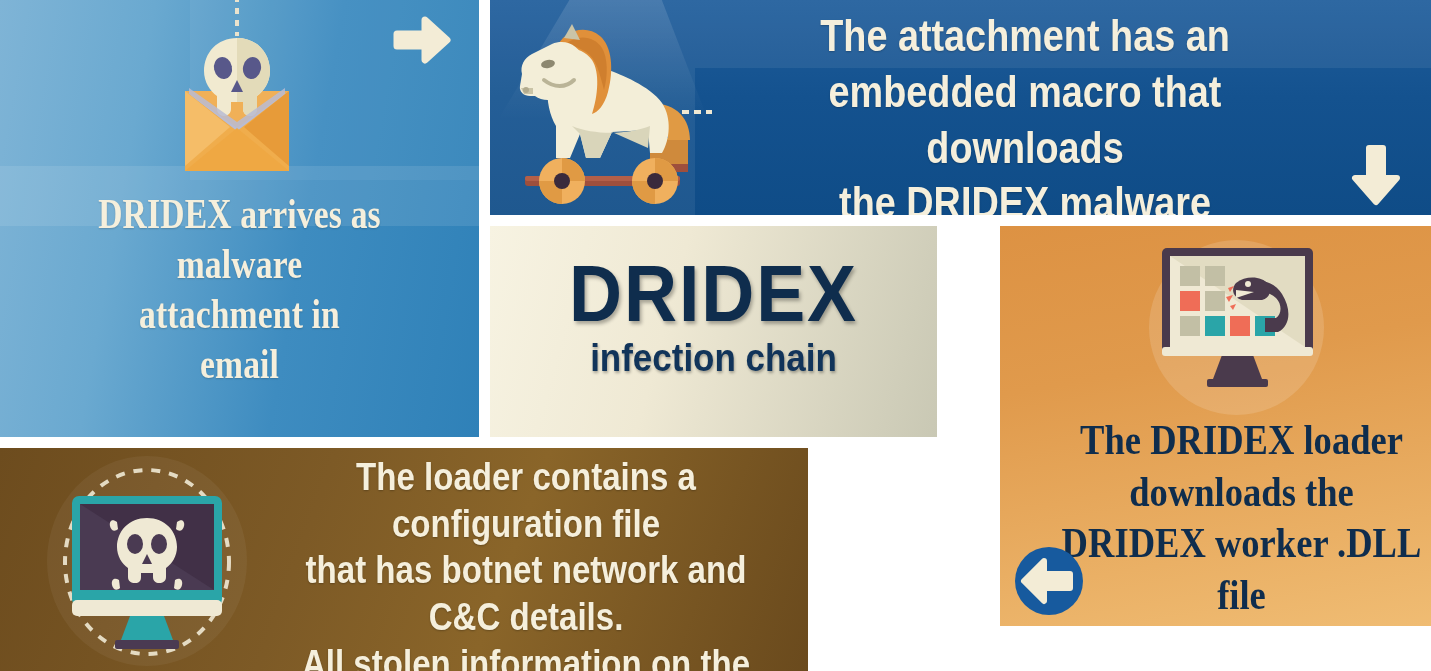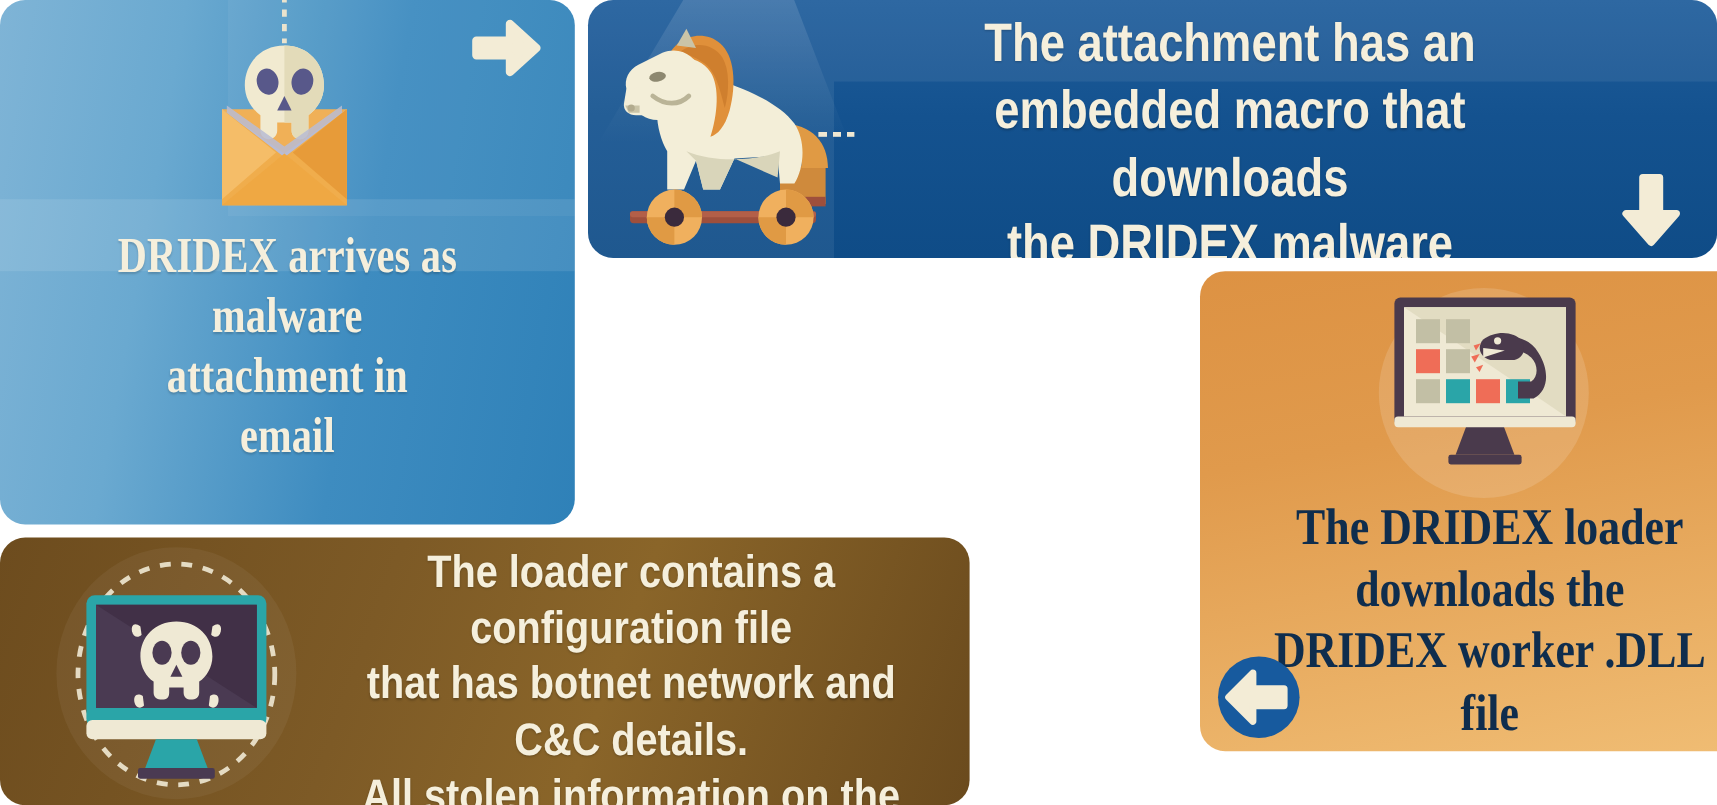--- a/index.html
+++ b/index.html
@@ -7,21 +7,21 @@
     font-family:"Liberation Sans","DejaVu Sans",sans-serif;
     -webkit-font-smoothing:antialiased;
   }
   #infographic{
     position:relative;
     width:1431px;
     height:671px;
     background:#ffffff;
     overflow:hidden;
   }
-  .panel{position:absolute;overflow:hidden;border-radius:21px;}
+  .panel{position:absolute;overflow:hidden;}
 
   
   #panel-email{
     left:0;top:0;width:479px;height:437px;
     background:linear-gradient(100deg,#7fb4d6 0%,#6aa9d0 28%,#3e8cc0 62%,#2f81b8 100%);
     font-family:Liberation Serif, serif;
   }
   #panel-email .band{
     position:absolute;left:0;right:0;top:166px;height:60px;
     background:rgba(255,255,255,0.10);
@@ -260,20 +260,26 @@
 
     <div class="caption">The attachment has an
 embedded macro that downloads
 the DRIDEX malware</div>
 
     <svg id="arrow-down-wrap" viewBox="0 0 54 62">
       <path d="M20 4 L34 4 L34 34 L48 34 L27 58 L6 34 L20 34 Z" fill="#f3ecd6" stroke="#f3ecd6" stroke-width="6" stroke-linejoin="round"></path>
     </svg>
   </div>
 
+  <div class="panel" id="panel-title">
+    <div class="inner">
+      <div id="title-main">DRIDEX</div>
+      <div id="title-sub">infection chain</div>
+    </div>
+  </div>
 
   <div class="panel" id="panel-loader">
     <div class="halo"></div>
 
     <svg id="monitor-snake-icon" viewBox="0 0 175 165">
 
       <rect x="12" y="6" width="151" height="107" rx="5" fill="#4a3a4c"></rect>
       <rect x="20" y="14" width="135" height="91" fill="#efe9d4"></rect>
       <path d="M20 14 L155 14 L155 105 Z" fill="#e2dcc2"></path>
 

